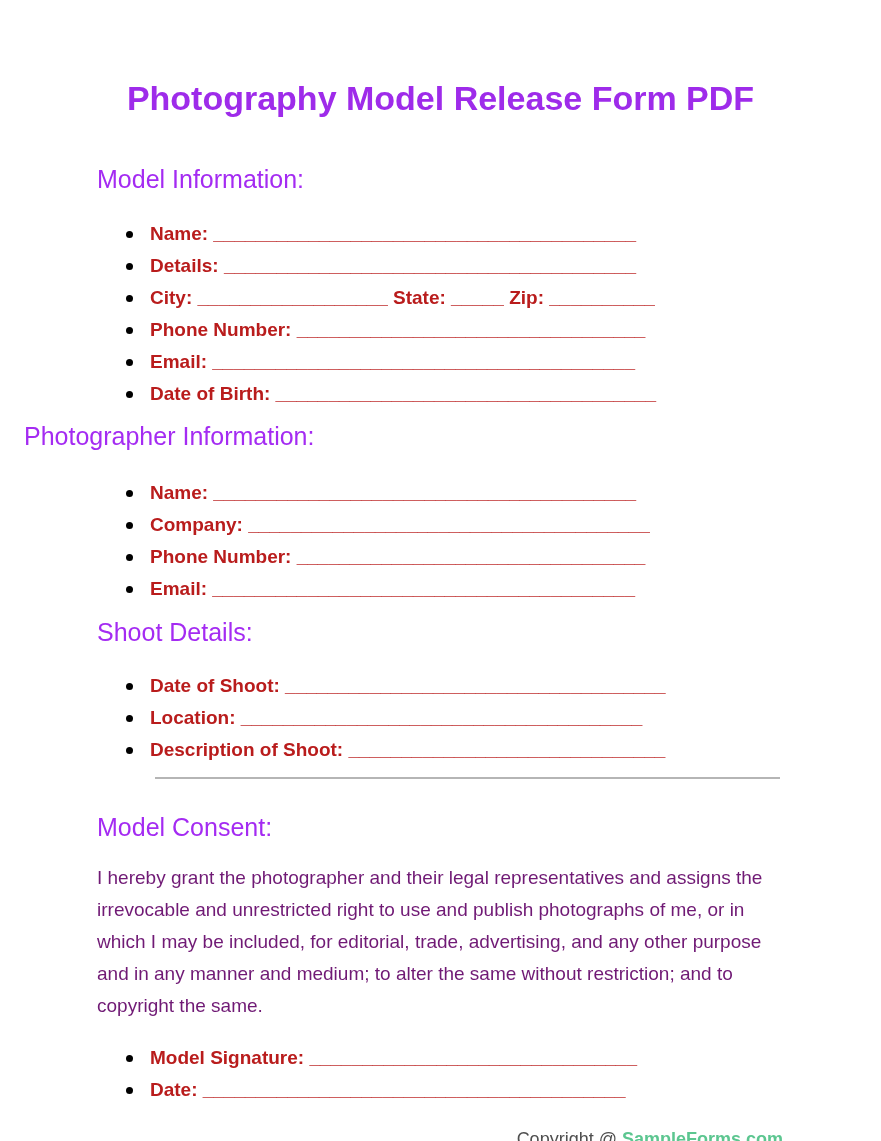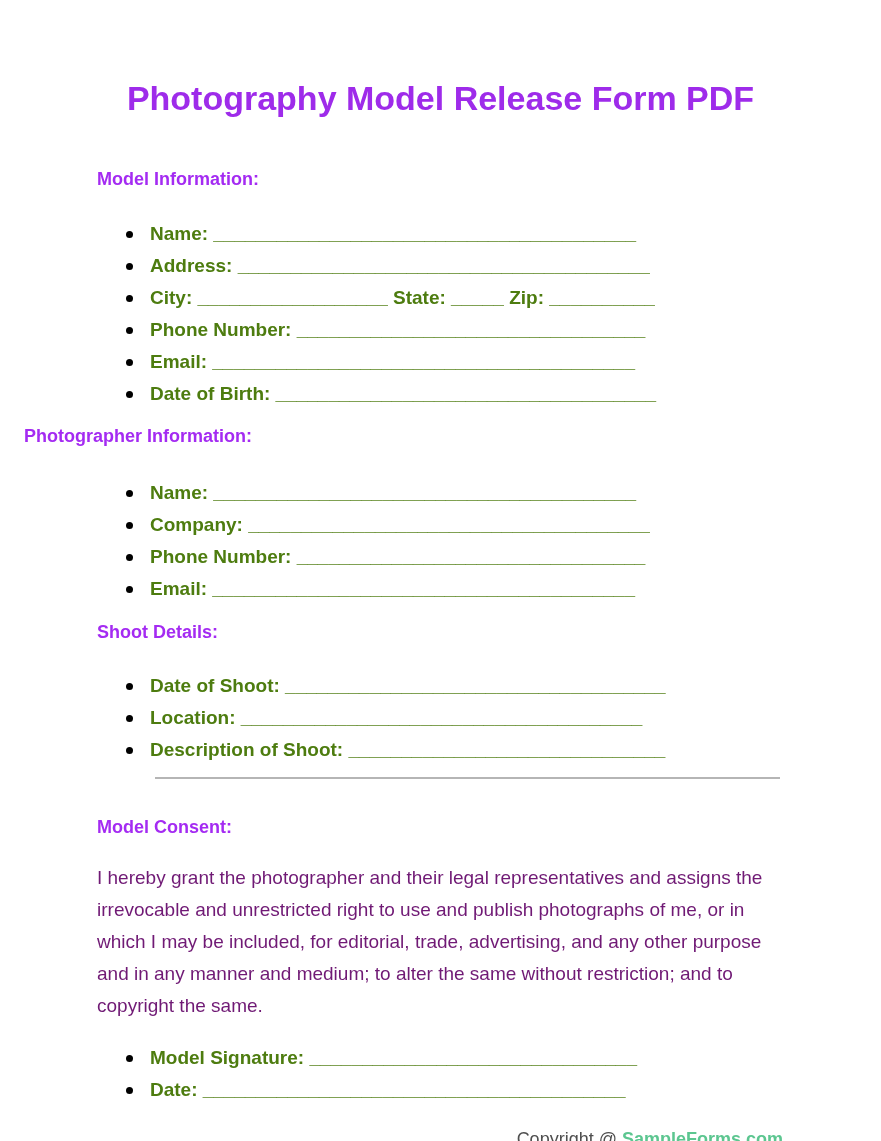--- a/index.html
+++ b/index.html
@@ -17,23 +17,23 @@
     padding-top: 79px;
     text-align: center;
     font-size: 34px;
     line-height: 38px;
     font-weight: bold;
     color: #9E2BEA;
   }
   .section-heading {
     margin: 0;
     padding-left: 97px;
-    font-size: 18px;
+    font-size: 25px;
     line-height: 22px;
-    font-weight: bold;
+    font-weight: normal;
     color: #A42BF2;
   }
   .h-model        { margin-top: 51px; }
   .h-photographer { margin-top: 15px; padding-left: 24px; }
   .h-shoot        { margin-top: 16px; }
   .h-consent      { margin-top: 37px; }
 
   .field-list {
     list-style: none;
     margin: 0;
@@ -44,21 +44,21 @@
   .ul-shoot        { margin-top: 27px; }
   .ul-consent      { margin-top: 20px; }
 
   .field-list li {
     position: relative;
     height: 32px;
     line-height: 32px;
     padding-left: 53px;
     font-size: 19px;
     font-weight: bold;
-    color: #4d7c0f;
+    color: #b91c1c;
     white-space: nowrap;
   }
   .bullet-dot {
     position: absolute;
     left: 29px;
     top: 13px;
     width: 7px;
     height: 7px;
     border-radius: 50%;
     background: #000000;
@@ -102,21 +102,21 @@
   <h1 class="page-title">Photography Model Release Form PDF</h1>
 
   <h2 class="section-heading h-model">Model Information:</h2>
   <ul class="field-list ul-model">
     <li>
       <span class="bullet-dot"></span>
       <span class="field-text">Name: ________________________________________</span>
     </li>
     <li>
       <span class="bullet-dot"></span>
-      <span class="field-text">Address: _______________________________________</span>
+      <span class="field-text">Details: _______________________________________</span>
     </li>
     <li>
       <span class="bullet-dot"></span>
       <span class="field-text">City: __________________ State: _____ Zip: __________</span>
     </li>
     <li>
       <span class="bullet-dot"></span>
       <span class="field-text">Phone Number: _________________________________</span>
     </li>
     <li>

